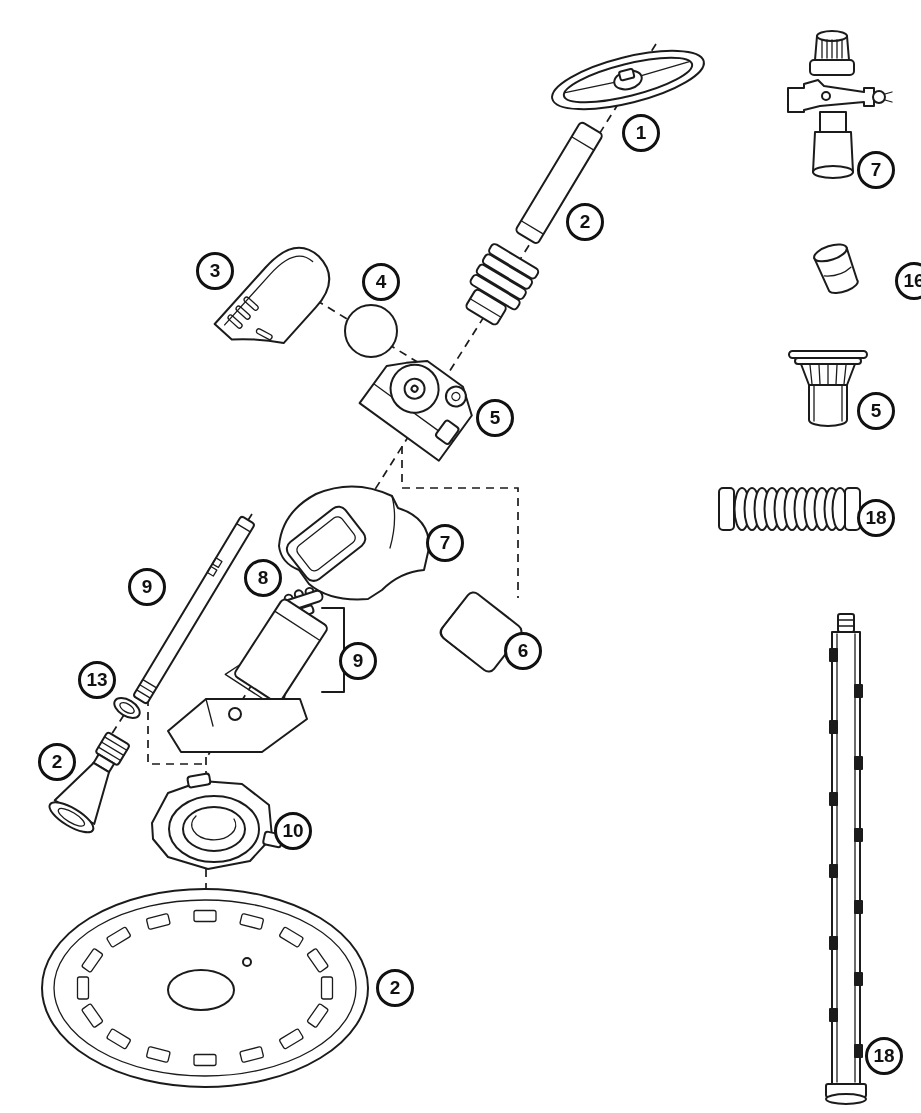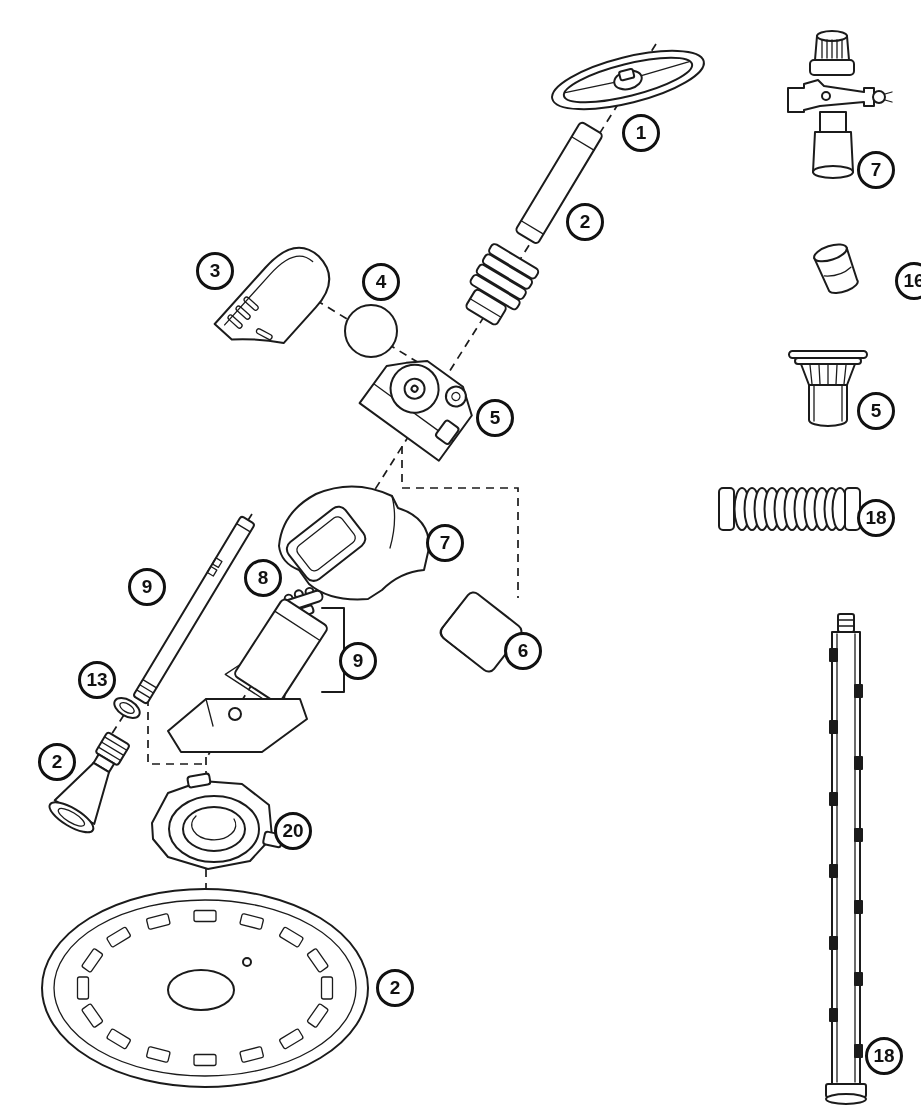--- a/index.html
+++ b/index.html
@@ -258,21 +258,21 @@
 
   <div class="callout" style="left:622px;top:114px">1</div>
   <div class="callout" style="left:566px;top:203px">2</div>
   <div class="callout" style="left:196px;top:252px">3</div>
   <div class="callout" style="left:362px;top:263px">4</div>
   <div class="callout" style="left:476px;top:399px">5</div>
   <div class="callout" style="left:504px;top:632px">6</div>
   <div class="callout" style="left:426px;top:524px">7</div>
   <div class="callout" style="left:244px;top:559px">8</div>
   <div class="callout" style="left:339px;top:642px">9</div>
-  <div class="callout" style="left:274px;top:812px">20</div>
+  <div class="callout" style="left:274px;top:812px">10</div>
   <div class="callout" style="left:376px;top:969px">2</div>
   <div class="callout" style="left:128px;top:568px">9</div>
   <div class="callout" style="left:78px;top:661px">13</div>
   <div class="callout" style="left:38px;top:743px">2</div>
   <div class="callout" style="left:857px;top:151px">7</div>
   <div class="callout" style="left:895px;top:262px">16</div>
   <div class="callout" style="left:857px;top:392px">5</div>
   <div class="callout" style="left:857px;top:499px">18</div>
   <div class="callout" style="left:865px;top:1037px">18</div>
 

